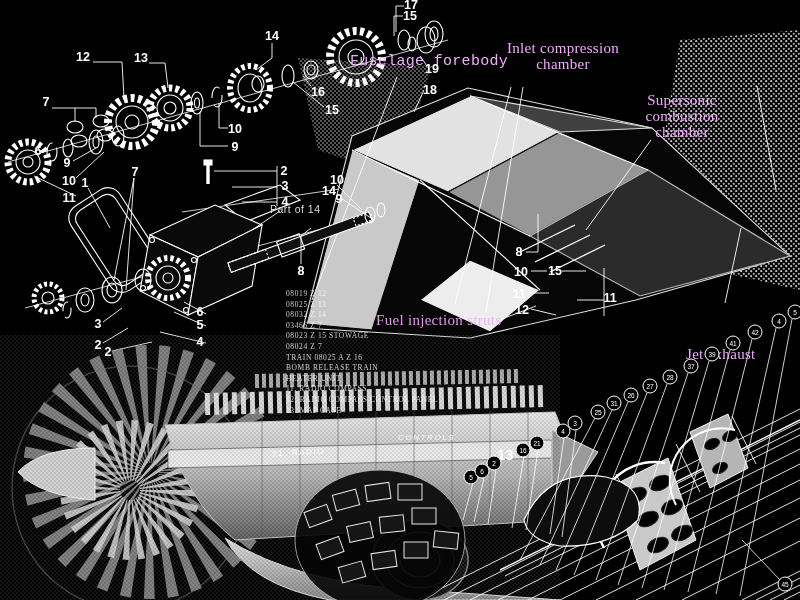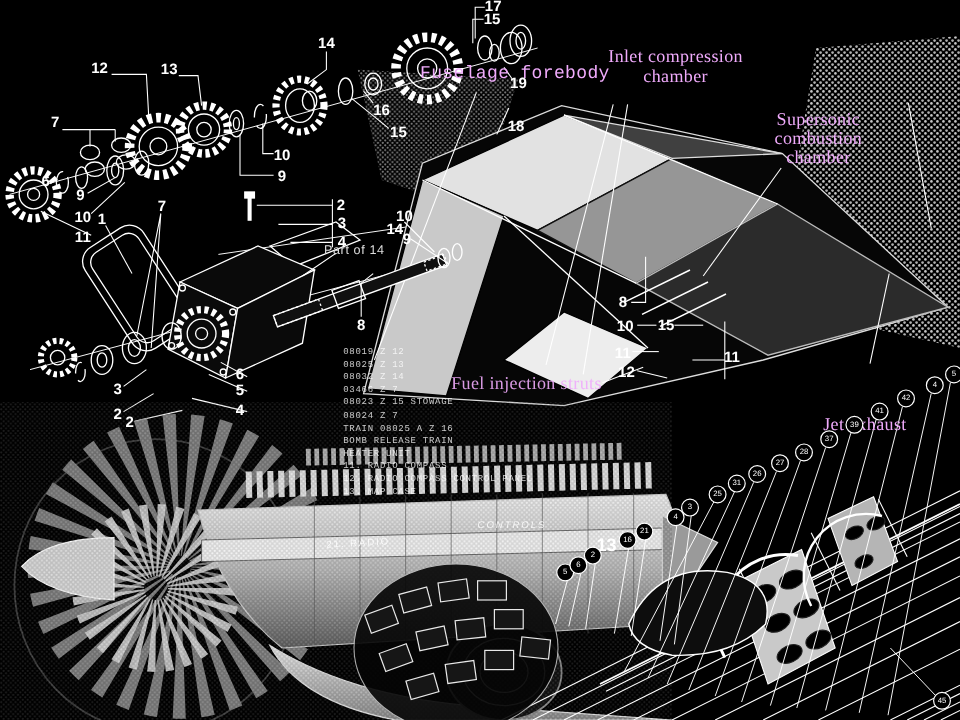--- a/index.html
+++ b/index.html
@@ -6,21 +6,21 @@
   #stage{position:relative;width:800px;height:600px;background:#000;overflow:hidden;
          font-family:"Liberation Sans",sans-serif;}
   #art{position:absolute;left:0;top:0;}
   .lbl{position:absolute;color:#f0abfc;}
   .serif{font-family:"Liberation Serif",serif;font-size:15px;line-height:16px;letter-spacing:.3px;}
   .partnote{font-size:10.5px;color:#ddd;letter-spacing:.5px;}
   .blurry{filter:blur(.4px);opacity:.9;}
   .biglbl{position:absolute;left:497px;top:446px;color:#fff;font-size:15px;font-weight:600;}
   .legend{position:absolute;left:286px;top:289px;color:rgba(255,255,255,.78);
           font-size:7.5px;line-height:10.6px;letter-spacing:.6px;white-space:nowrap;
-          font-family:Liberation Mono, monospace;filter:blur(.2px);}
+          font-family:Liberation Serif, serif;filter:blur(.2px);}
   .tinytext{position:absolute;color:rgba(255,255,255,.85);font-size:8px;letter-spacing:1.6px;
             font-family:"Liberation Sans",sans-serif;}
   .co{position:absolute;transform:translate(-50%,-50%);color:#fff;font-weight:bold;
       font-size:12.5px;font-family:"Liberation Sans",sans-serif;}
   .cc{position:absolute;transform:translate(-50%,-50%);width:13px;height:13px;border:1px solid #fff;
       border-radius:50%;color:#fff;font-size:6.5px;display:flex;align-items:center;justify-content:center;
       background:#000;font-family:"Liberation Sans",sans-serif;}
   .callout-layer{position:absolute;left:0;top:0;width:800px;height:600px;pointer-events:none;}
 </style>
 </head>
@@ -370,21 +370,21 @@
       <span class="co" style="left: 141px; top: 58px;">13</span>
       <span class="co" style="left: 272px; top: 36px;">14</span>
       <span class="co" style="left: 318px; top: 92px;">16</span>
       <span class="co" style="left: 332px; top: 110px;">15</span>
       <span class="co" style="left: 46px; top: 102px;">7</span>
       <span class="co" style="left: 235px; top: 129px;">10</span>
       <span class="co" style="left: 235px; top: 147px;">9</span>
       <span class="co" style="left: 411px; top: 5px;">17</span>
       <span class="co" style="left: 410px; top: 16px;">15</span>
       <span class="co" style="left: 432px; top: 69px;">19</span>
-      <span class="co" style="left: 430px; top: 105px; text-align: center;">18</span>
+      <span class="co" style="left: 430px; top: 90px; text-align: center;">18</span>
       <span class="co" style="left: 38px; top: 151px;">6</span>
       <span class="co" style="left: 67px; top: 163px;">9</span>
       <span class="co" style="left: 69px; top: 181px;">10</span>
       <span class="co" style="left: 69px; top: 198px;">11</span>
       <span class="co" style="left: 85px; top: 183px;">1</span>
       <span class="co" style="left: 135px; top: 172px;">7</span>
     </div>
 <div class="callout-layer">
       <span class="co" style="left: 284px; top: 171px;">2</span>
       <span class="co" style="left: 285px; top: 186px;">3</span>

